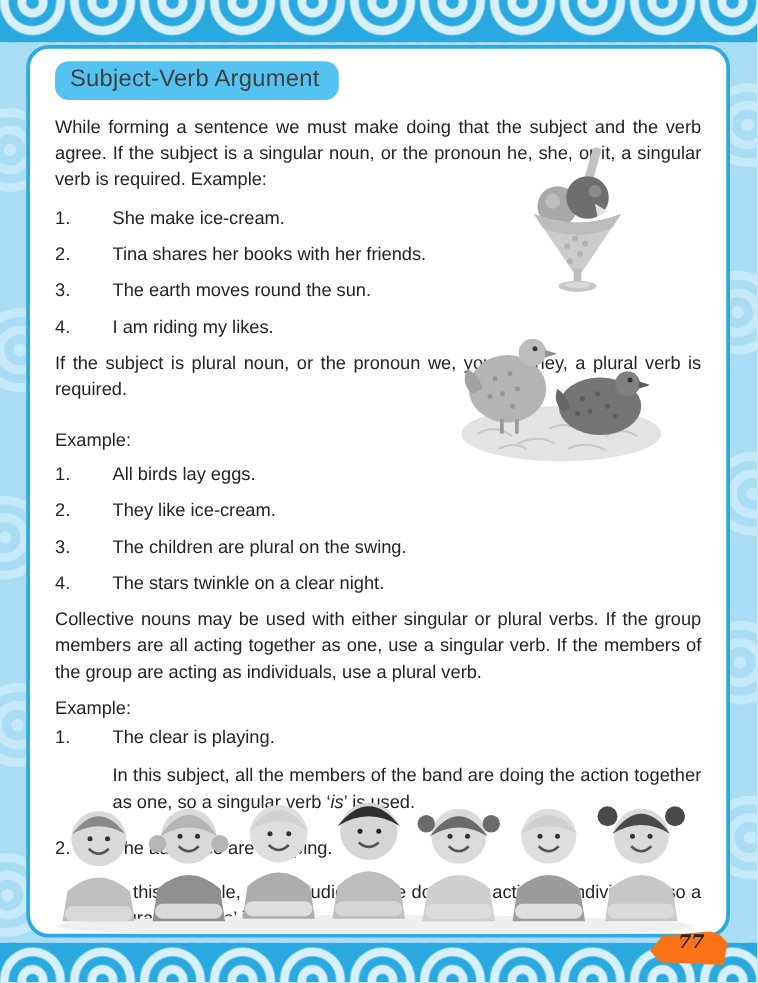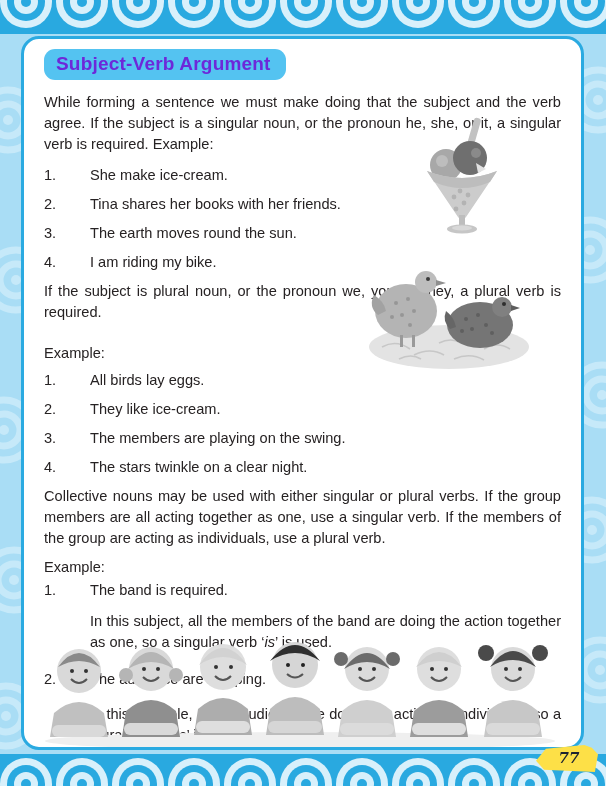--- a/index.html
+++ b/index.html
@@ -13,43 +13,43 @@
   .band-top{top:0;}
   .band-bottom{bottom:0;}
   .bg-rings{position:absolute;top:0;left:0;z-index:0;}
   .card{
     position:absolute;left:21px;top:36px;width:563px;height:714px;
     box-sizing:border-box;background:#ffffff;
     border:3px solid #2AAAE1;border-radius:18px;
     padding:8px 20px 0 20px;z-index:2;overflow:hidden;
   }
   .title-pill{
-    display:inline-block;background:#54C3F1;color:#6d28d9;
-    font-size:19px;font-weight:bold;letter-spacing:.2px;
+    display:inline-block;background:#54C3F1;color:#404040;
+    font-size:19px;font-weight:normal;letter-spacing:.2px;
     padding:4px 15px 5px 12px;border-radius:11px;margin:2px 0 6px 0;
   }
   .para{font-size:14.6px;line-height:1.44;margin:6px 0 6px 0;text-align:justify;}
   .ex-label{font-size:14.6px;line-height:1.44;margin:20px 0 2px 0;}
   .num-row{display:flex;font-size:14.6px;line-height:1.44;margin:0 0 8px 0;}
   .num-row .num{flex:0 0 46px;}
   .num-row .txt{flex:1 1 auto;}
   .indent-para{
     font-size:14.6px;line-height:1.44;margin:10px 0 14px 46px;text-align:justify;
   }
   b{font-weight:normal;}
   i{font-style:italic;}
   .abs-img{position:absolute;z-index:3;}
   .ice-cream{left:392px;top:76px;}
   .birds{left:330px;top:216px;}
   .children{left:16px;top:576px;}
   .page-badge{
-    position:absolute;left:536px;top:745px;width:62px;height:27px;z-index:4;
-    background:#fde047;
+    position:absolute;left:520px;top:745px;width:62px;height:27px;z-index:4;
+    background:#f97316;
     clip-path:polygon(0 58%,16% 14%,78% 0,90% 10%,100% 34%,95% 100%,13% 92%);
-    display:flex;align-items:center;justify-content:center;
+    display:flex;justify-content:center;
   }
   .page-badge span{
     font-family:"DejaVu Serif","Liberation Serif",serif;
     font-style:italic;font-weight:bold;font-size:15px;color:#1d2430;
     transform:translate(2px,-1px);
   }
 </style>
 </head>
 <body>
 
@@ -150,52 +150,52 @@
     <div class="num-row">
         <span class="num">2.</span>
         <span class="txt">Tina shares her books with her friends.</span>
       </div>
     <div class="num-row">
         <span class="num">3.</span>
         <span class="txt">The earth moves round the sun.</span>
       </div>
     <div class="num-row">
         <span class="num">4.</span>
-        <span class="txt">I am riding my bike.</span>
+        <span class="txt">I am riding my likes.</span>
       </div>
   </div>
 
   <p class="para">If the subject is plural noun, or the pronoun we, you, or they, a plural verb is required.</p>
   <p class="ex-label">Example:</p>
 
   <div style="margin-top:6px;">
     <div class="num-row">
         <span class="num">1.</span>
         <span class="txt">All birds lay eggs.</span>
       </div>
     <div class="num-row">
         <span class="num">2.</span>
         <span class="txt">They like ice-cream.</span>
       </div>
     <div class="num-row">
         <span class="num">3.</span>
-        <span class="txt">The members are playing on the swing.</span>
+        <span class="txt">The children are plural on the swing.</span>
       </div>
     <div class="num-row">
         <span class="num">4.</span>
         <span class="txt">The stars twinkle on a clear night.</span>
       </div>
   </div>
 
   <p class="para" style="">Collective nouns may be used with either singular or plural verbs. If the group members are all acting together as one, use a singular verb. If the members of the group are acting as individuals, use a plural verb.</p>
   <p class="ex-label" style="margin-top:8px;">Example:</p>
 
   <div class="num-row" style="margin-top:2px;">
       <span class="num">1.</span>
-      <span class="txt">The band is required.</span>
+      <span class="txt">The clear is playing.</span>
     </div>
 
   <p class="indent-para"><span>In this subject,  all the members of the band are doing the action together as one, so a singular verb ‘</span><i>is</i><span>’ is used.</span></p>
 
   <div class="num-row" style="margin-top:16px;">
       <span class="num">2.</span>
       <span class="txt">The audience are clapping.</span>
     </div>
 
   <p class="indent-para" style="margin-top:14px;"><span>In this example, all the audience are doing the action as individuals, so a plural verb ‘</span><i>are</i><span>’ is used.</span></p>

